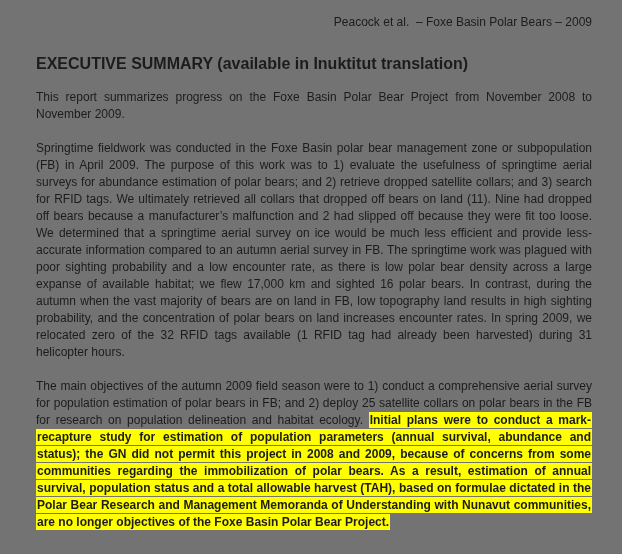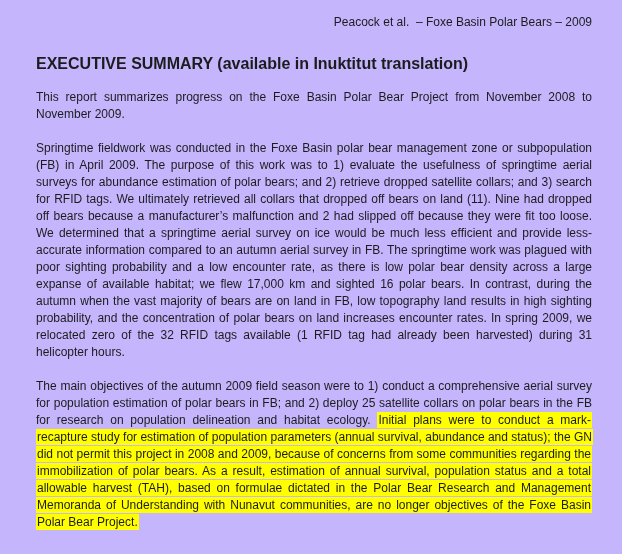--- a/index.html
+++ b/index.html
@@ -37,26 +37,27 @@
   }
   .para:last-child {
     margin-bottom: 0;
   }
   mark.hl {
     background-color: #ffff00;
     color: inherit;
     padding: 1px 1px;
     -webkit-box-decoration-break: clone;
     box-decoration-break: clone;
+    font-weight: bold;
   }
 </style>
 </head>
 <body>
 
-<div class="page" style="color: rgb(28, 28, 28); background: #c4b5fd;">
+<div class="page" style="color: rgb(28, 28, 28); background: #737373;">
   <div class="running-header">Peacock et al.  – Foxe Basin Polar Bears – 2009</div>
 
   <div class="heading">EXECUTIVE SUMMARY (available in Inuktitut translation)</div>
 
   <p class="para">This report summarizes progress on the Foxe Basin Polar Bear Project from November 2008 to November 2009.</p>
 
   <p class="para">Springtime fieldwork was conducted in the Foxe Basin polar bear management zone or subpopulation (FB) in April 2009. The purpose of this work was to 1) evaluate the usefulness of springtime aerial surveys for abundance estimation of polar bears; and 2) retrieve dropped satellite collars; and 3) search for RFID tags. We ultimately retrieved all collars that dropped off bears on land (11). Nine had dropped off bears because a manufacturer’s malfunction and 2 had slipped off because they were fit too loose. We determined that a springtime aerial survey on ice would be much less efficient and provide less-accurate information compared to an autumn aerial survey in FB. The springtime work was plagued with poor sighting probability and a low encounter rate, as there is low polar bear density across a large expanse of available habitat; we flew 17,000 km and sighted 16 polar bears. In contrast, during the autumn when the vast majority of bears are on land in FB, low topography land results in high sighting probability, and the concentration of polar bears on land increases encounter rates. In spring 2009, we relocated zero of the 32 RFID tags available (1 RFID tag had already been harvested) during 31 helicopter hours.</p>
 
   <p class="para"><span>The main objectives of the autumn 2009 field season were to 1) conduct a comprehensive aerial survey for population estimation of polar bears in FB; and 2) deploy 25 satellite collars on polar bears in the FB for research on population delineation and habitat ecology. </span><mark class="hl" style="background-color: rgb(255, 255, 0);">Initial plans were to conduct a mark-recapture study for estimation of population parameters (annual survival, abundance and status); the GN did not permit this project in 2008 and 2009, because of concerns from some communities regarding the immobilization of polar bears. As a result, estimation of annual survival, population status and a total allowable harvest (TAH), based on formulae dictated in the Polar Bear Research and Management Memoranda of Understanding with Nunavut communities, are no longer objectives of the Foxe Basin Polar Bear Project.</mark></p>
 </div>

